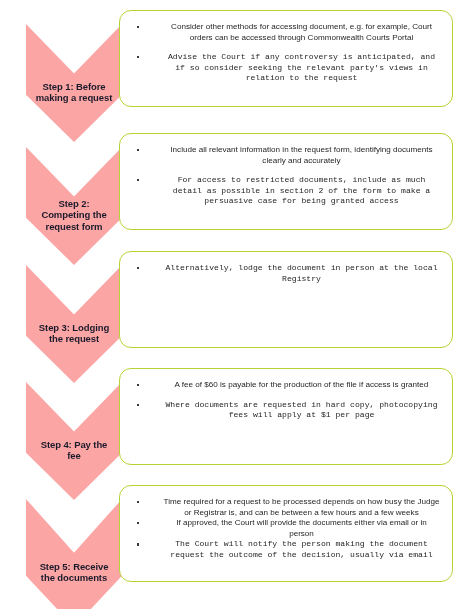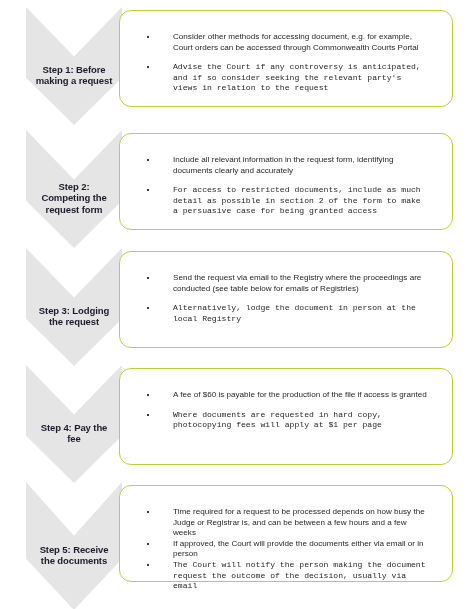--- a/index.html
+++ b/index.html
@@ -25,24 +25,24 @@
     position: absolute;
     left: 0;
     width: 475px;
     height: 118px;
   }
 
   
   .arrow {
     position: absolute;
     left: 26px;
-    top: 7px;
+    top: 24px;
     width: 96px;
     height: 118px;
-    background: #e5e5e5;
+    background: #fca5a5;
     -webkit-clip-path: polygon(0% 0%, 50% 42%, 100% 0%, 100% 60%, 50% 100%, 0% 60%);
     clip-path: polygon(0% 0%, 50% 42%, 100% 0%, 100% 60%, 50% 100%, 0% 60%);
     display: flex;
     align-items: center;
     justify-content: center;
   }
 
   .arrow-label {
     position: relative;
     width: 96px;
@@ -66,23 +66,24 @@
     width: 334px;
     height: 97px;
     box-sizing: border-box;
     background: #ffffff;
     border: 1.4px solid #B4D433;
     border-radius: 12px;
     padding: 11px 12px 8px 10px;
   }
 
   .bullets {
-    margin: 10px;
+    margin: 0;
     padding: 0;
     list-style: none;
+    text-align: center;
   }
 
   .bullet {
     position: relative;
     padding-left: 33px;
     font-size: 8.1px;
     line-height: 10.6px;
     color: #201f1f;
     margin-bottom: 9px;
   }
@@ -142,21 +143,20 @@
     </div>
   </div>
 
   <div class="step-row row-3">
     <div class="arrow">
       <div class="arrow-label">Step 3: Lodging
 the request</div>
     </div>
     <div class="content-box">
       <ul class="bullets">
-        <li class="bullet">Send the request via email to the Registry where the proceedings are conducted (see table below for emails of Registries)</li>
         <li class="bullet">Alternatively, lodge the document in person at the local Registry</li>
       </ul>
     </div>
   </div>
 
   <div class="step-row row-4">
     <div class="arrow">
       <div class="arrow-label">Step 4: Pay the
 fee</div>
     </div>

